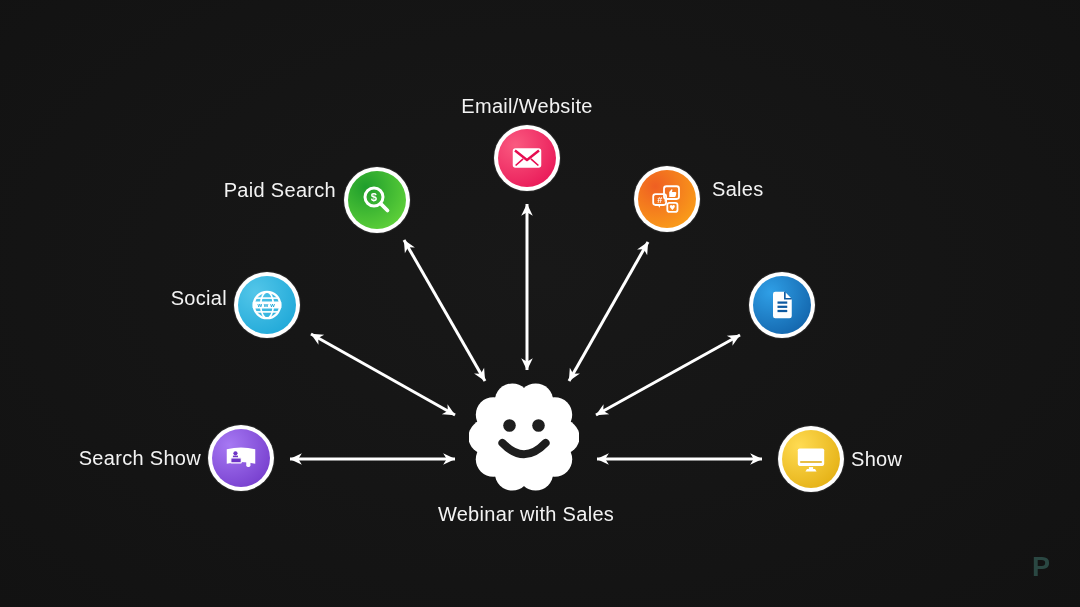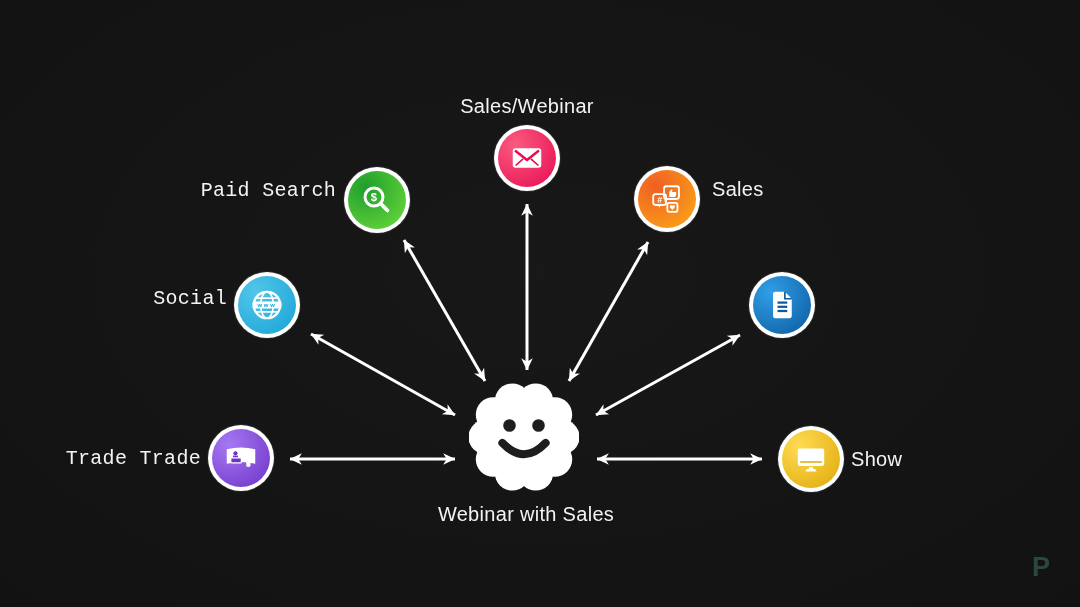--- a/index.html
+++ b/index.html
@@ -20,21 +20,21 @@
     background:radial-gradient(circle at 30% 28%, var(--c1,#888) 0%, var(--c2,#555) 100%);
     display:flex;align-items:center;justify-content:center;
     color:var(--c2,#555); 
   }
   .node-inner svg{display:block;}
   .lbl{
     position:absolute;font-size:20px;letter-spacing:.3px;white-space:nowrap;
     color:var(--text,#f3f3f3);
   }
   .lbl.center-x{transform:translate(-50%,-50%);}
-  .lbl.right-edge{transform:translate(-100%,-50%);font-family:Liberation Mono, monospace;}
+  .lbl.right-edge{transform:translate(-100%,-50%);}
   .lbl.left-edge{transform:translate(0,-50%);}
   .arrows{position:absolute;left:0;top:0;pointer-events:none;}
   .arrows line{stroke:var(--arrow,#fff);stroke-width:3;}
   .badge{position:absolute;transform:translate(-50%,-50%);}
   .watermark{
     position:absolute;left:1032px;top:552px;font-size:27px;font-weight:bold;
     color:var(--wm,#2c4a45);opacity:.95;
   }
 </style>
 </head>
@@ -50,25 +50,25 @@
     </defs>
     <line x1="527" y1="204" x2="527" y2="370" marker-start="url(#arrowhead)" marker-end="url(#arrowhead)"></line>
     <line x1="404" y1="240" x2="485" y2="381" marker-start="url(#arrowhead)" marker-end="url(#arrowhead)"></line>
     <line x1="648" y1="242" x2="569" y2="381" marker-start="url(#arrowhead)" marker-end="url(#arrowhead)"></line>
     <line x1="311" y1="334" x2="455" y2="415" marker-start="url(#arrowhead)" marker-end="url(#arrowhead)"></line>
     <line x1="740" y1="335" x2="596" y2="415" marker-start="url(#arrowhead)" marker-end="url(#arrowhead)"></line>
     <line x1="290" y1="459" x2="455" y2="459" marker-start="url(#arrowhead)" marker-end="url(#arrowhead)"></line>
     <line x1="597" y1="459" x2="762" y2="459" marker-start="url(#arrowhead)" marker-end="url(#arrowhead)"></line>
   </svg>
 
-  <div class="lbl center-x" style="left:527px;top:106px">Sales/Webinar</div>
+  <div class="lbl center-x" style="left:527px;top:106px">Email/Website</div>
   <div class="lbl right-edge" style="left:336px;top:190px">Paid Search</div>
   <div class="lbl left-edge" style="left:712px;top:189px">Sales</div>
   <div class="lbl right-edge" style="left:227px;top:298px">Social</div>
-  <div class="lbl right-edge" style="left:201px;top:458px">Trade Trade</div>
+  <div class="lbl right-edge" style="left:201px;top:458px">Search Show</div>
   <div class="lbl left-edge" style="left:851px;top:459px">Show</div>
   <div class="lbl center-x" style="left:526px;top:514px">Webinar with Sales</div>
 
   <div class="node" style="left:527px;top:158px">
     <div class="node-inner" style="--c1: #fa5a80; --c2: #e60c50;">
       <span>
         <svg width="36" height="36" viewBox="0 0 24 24">
           <rect x="2.5" y="5.5" width="19" height="13" rx="1.8" fill="#fff"></rect>
           <path d="M4,7 L12,13.3 L20,7" fill="none" stroke="currentColor" stroke-width="1.6" stroke-linejoin="round"></path>
           <path d="M4.4,17 L9.4,12.6 M19.6,17 L14.6,12.6" fill="none" stroke="currentColor" stroke-width="1.1"></path>

